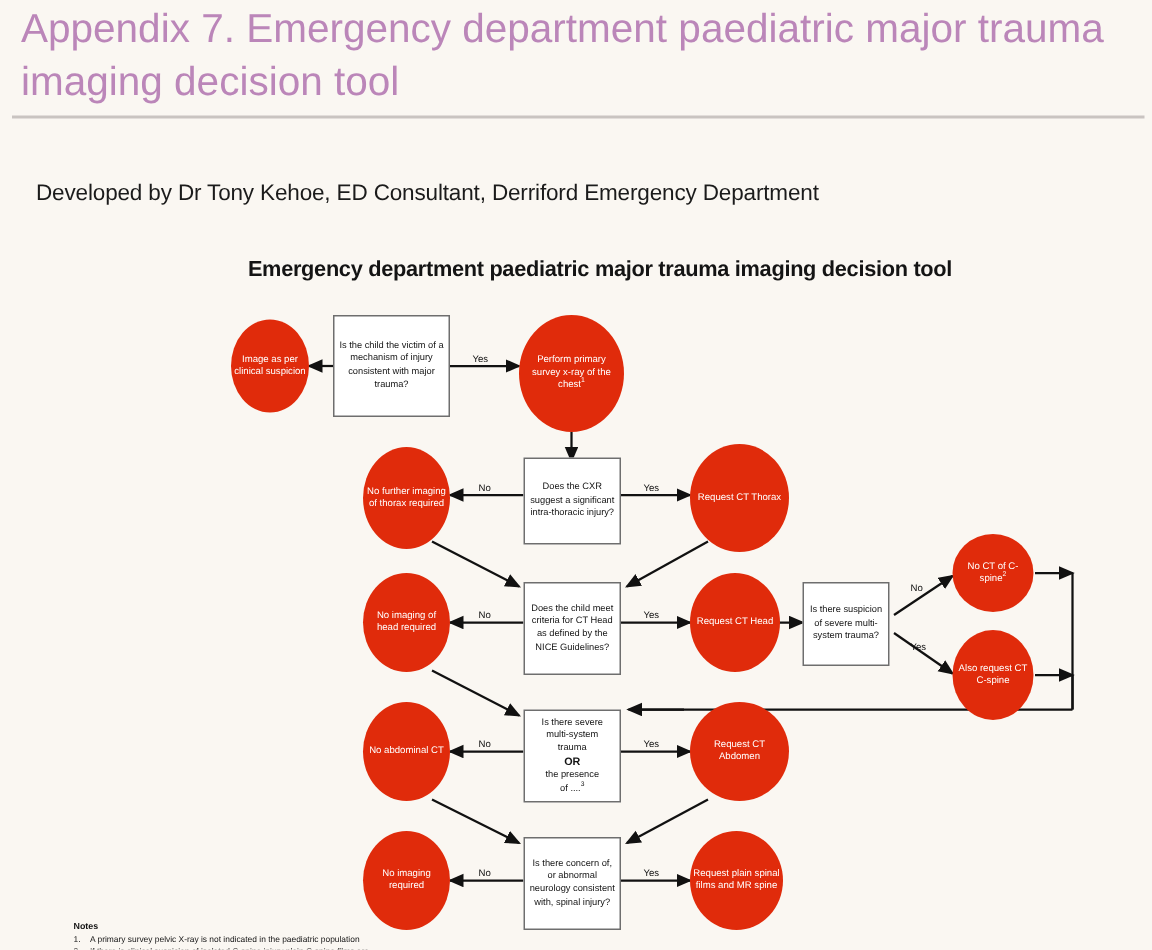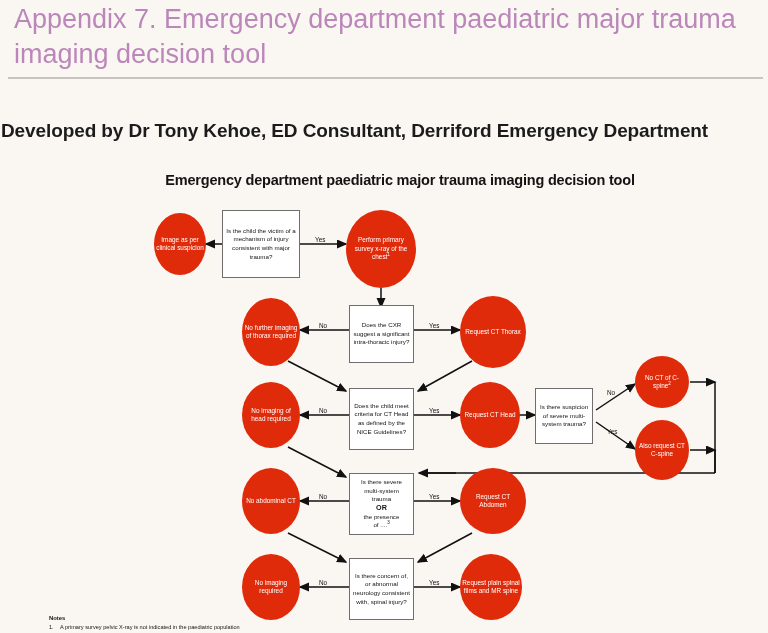--- a/index.html
+++ b/index.html
@@ -28,23 +28,23 @@
     letter-spacing: 0px;
   }
   #title-rule {
     position: absolute;
     left: 8px; top: 77px;
     width: 755px; height: 2px;
     background: #c9c4c1;
   }
   #byline {
     position: absolute;
-    left: 1px; top: 120px;
-    font-size: 19px;
-    font-weight: 700;
+    left: 24px; top: 120px;
+    font-size: 15px;
+    font-weight: 400;
     color: #1b1b1b;
     letter-spacing: -0.1px;
   }
 
   
   #chart {
     position: absolute;
     left: 16px; top: 160px;
     width: 768px; height: 473px;
   }

